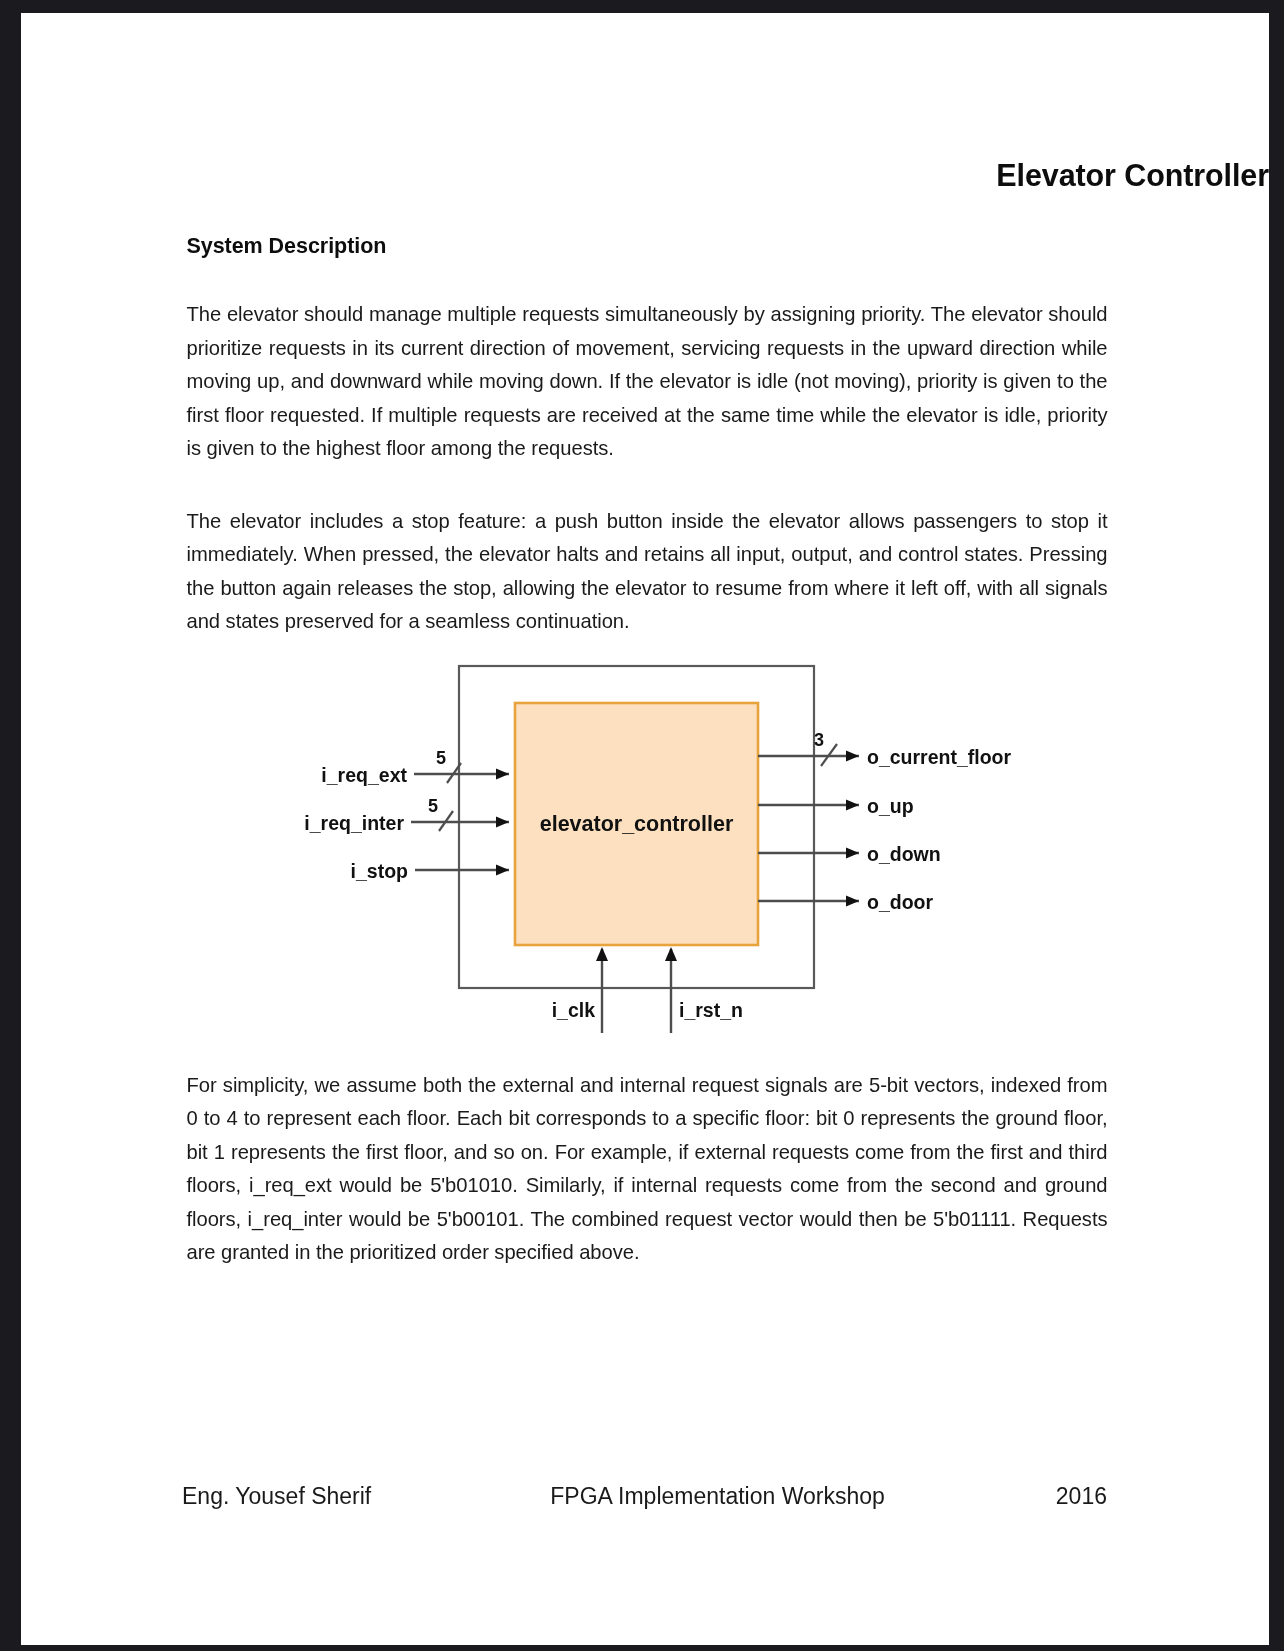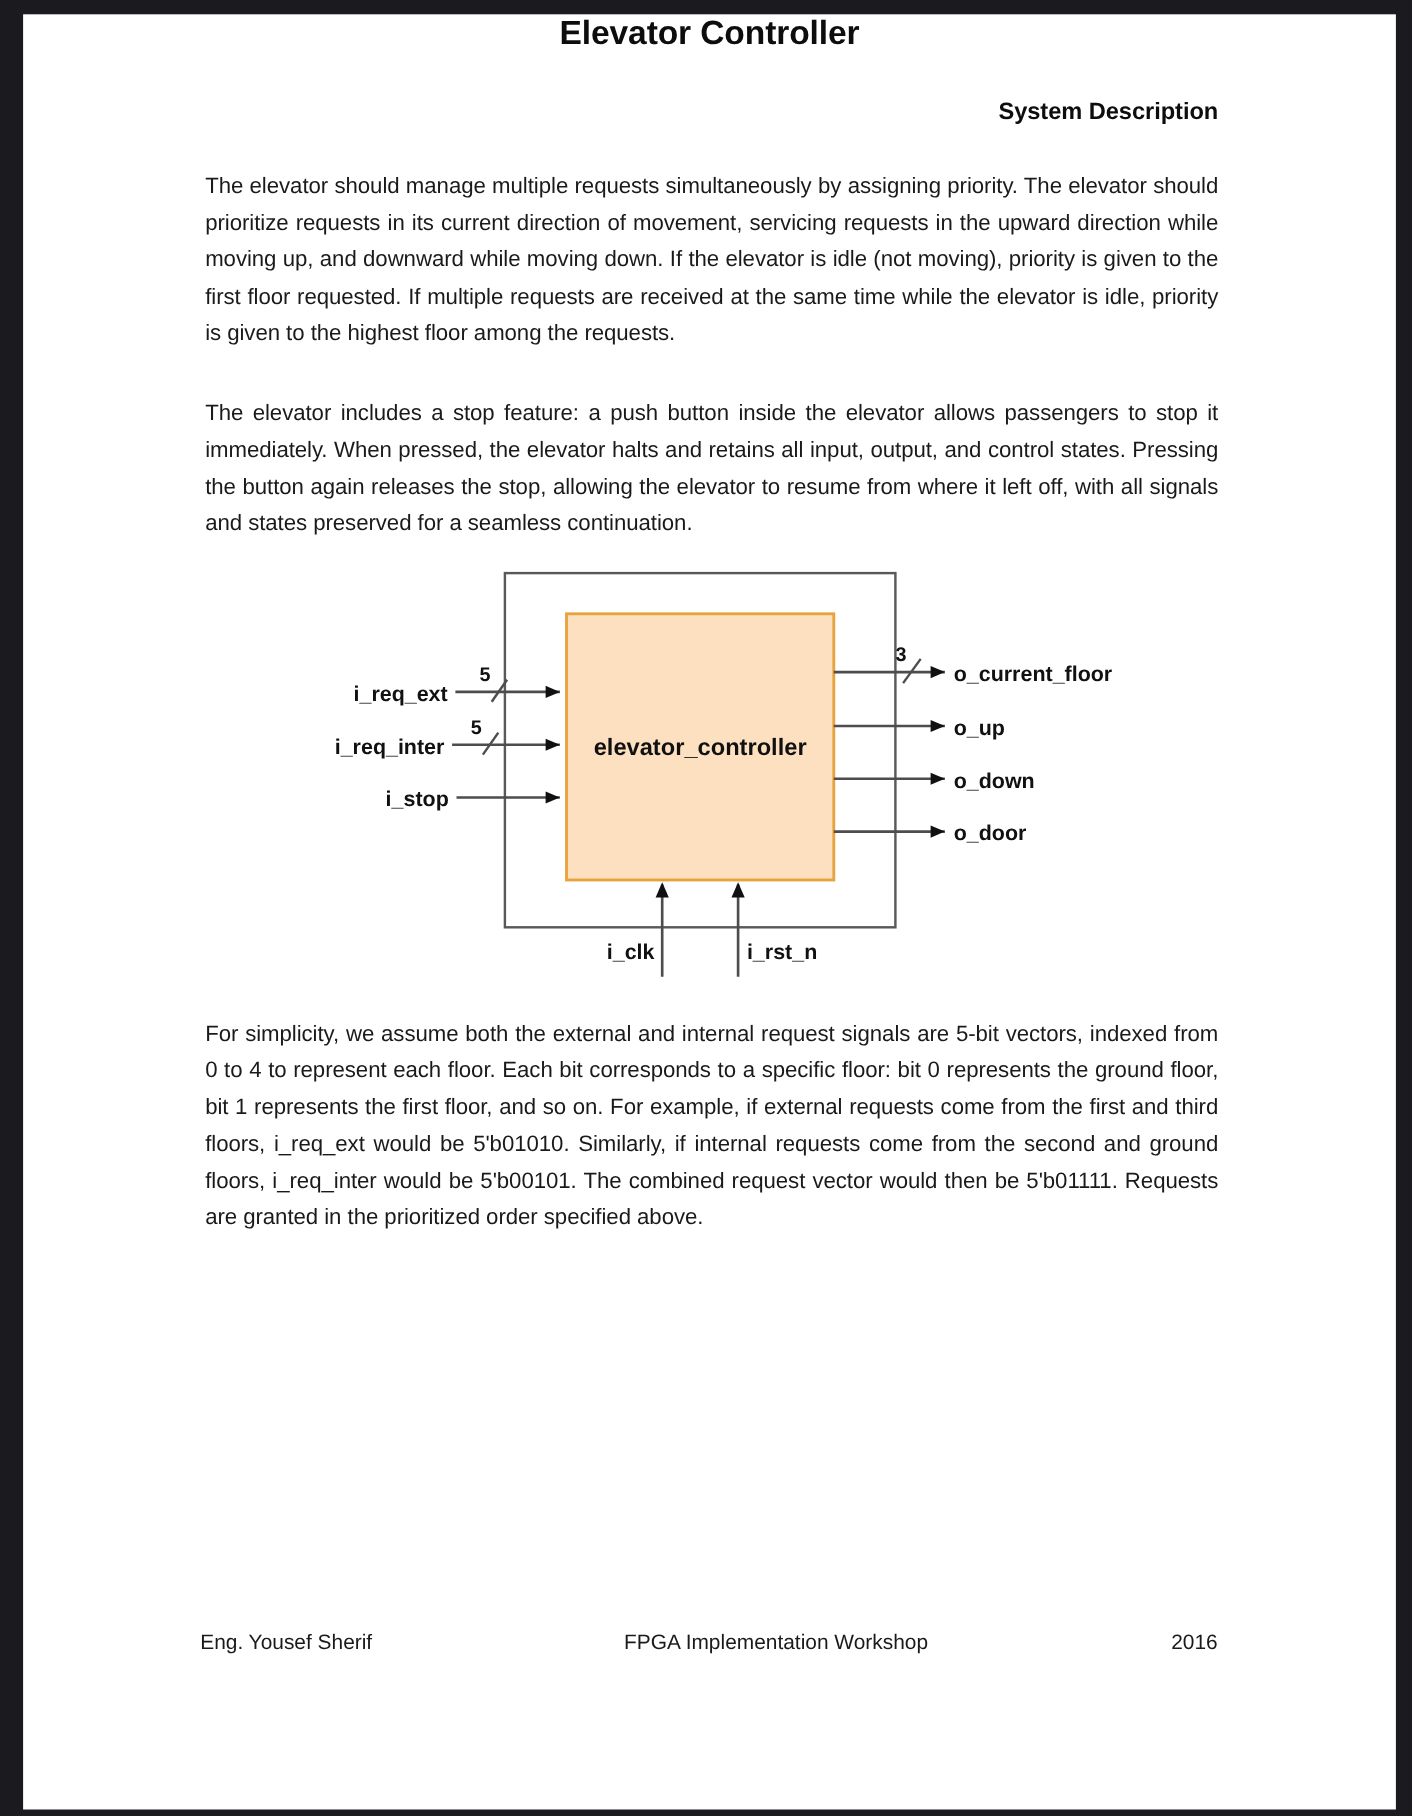--- a/index.html
+++ b/index.html
@@ -22,40 +22,40 @@
 
   .doc {
     position: absolute;
     left: 0; top: 0;
     width: 1248px;
     height: 1632px;
     padding: 0;
   }
 
   .doc-title {
-    text-align: center;
+    text-align: right;
     font-size: 30.5px;
     font-weight: bold;
     color: #0d0d0d;
     letter-spacing: -0.1px;
+    margin-top: 145px;
   }
 
   .content {
     margin: 0 auto;
     width: 925px;
     padding-left: 4px;
   }
 
   h2.section-heading {
     font-size: 21.5px;
     font-weight: bold;
     color: #0d0d0d;
     margin-top: 41px;
     letter-spacing: -0.05px;
-    text-align: right;
   }
 
   p.body-text {
     font-size: 20.2px;
     line-height: 33.5px;
     color: #1a1a1a;
     text-align: justify;
     margin-top: 9px;
     letter-spacing: -0.05px;
   }
@@ -80,21 +80,21 @@
 
   
   .footer {
     position: absolute;
     left: 161px;
     top: 1470px;
     width: 925px;
     display: flex;
     justify-content: space-between;
     align-items: flex-start;
-    font-size: 19px;
+    font-size: 23px;
     color: #1a1a1a;
   }
   .footer .mid { margin-left: 8px; }
   .footer .right { }
 </style>
 </head>
 <body>
 
 <div id="page-frame">
   <div class="doc">

